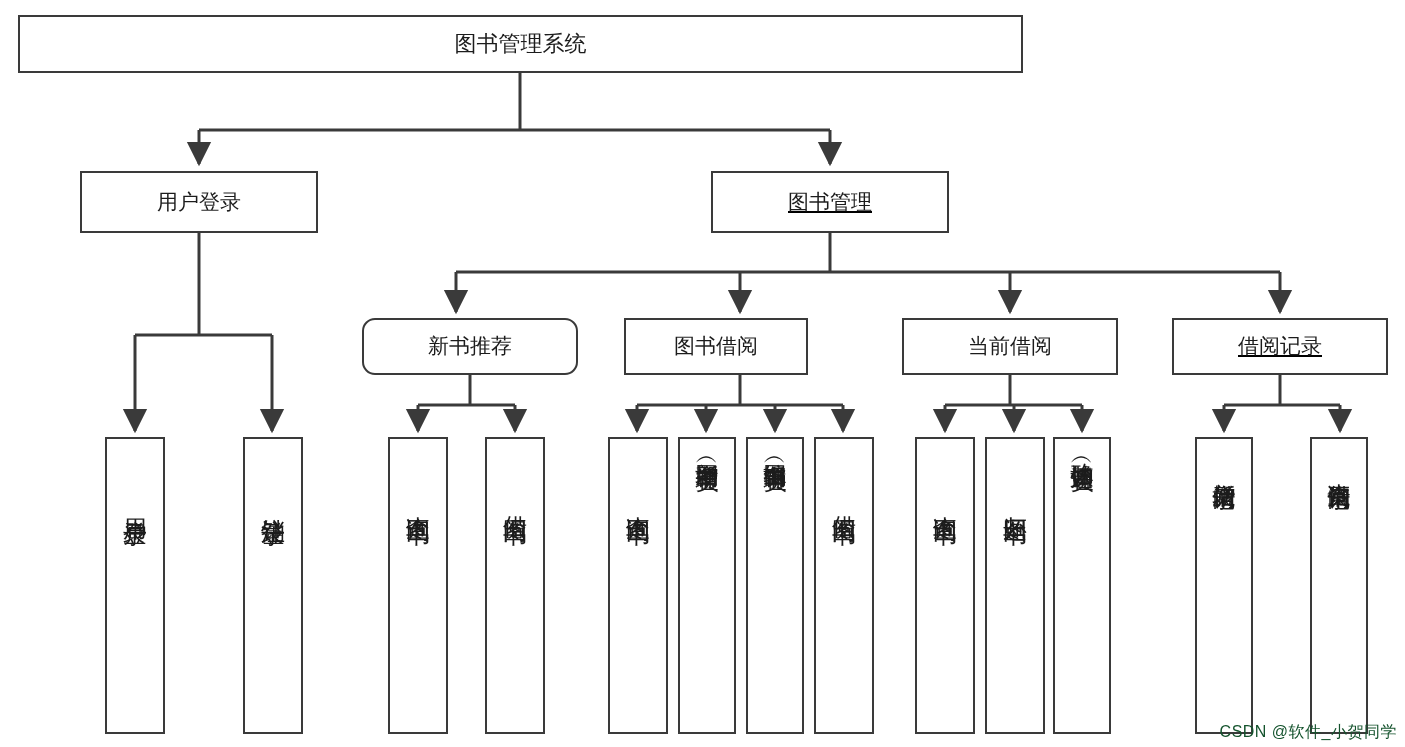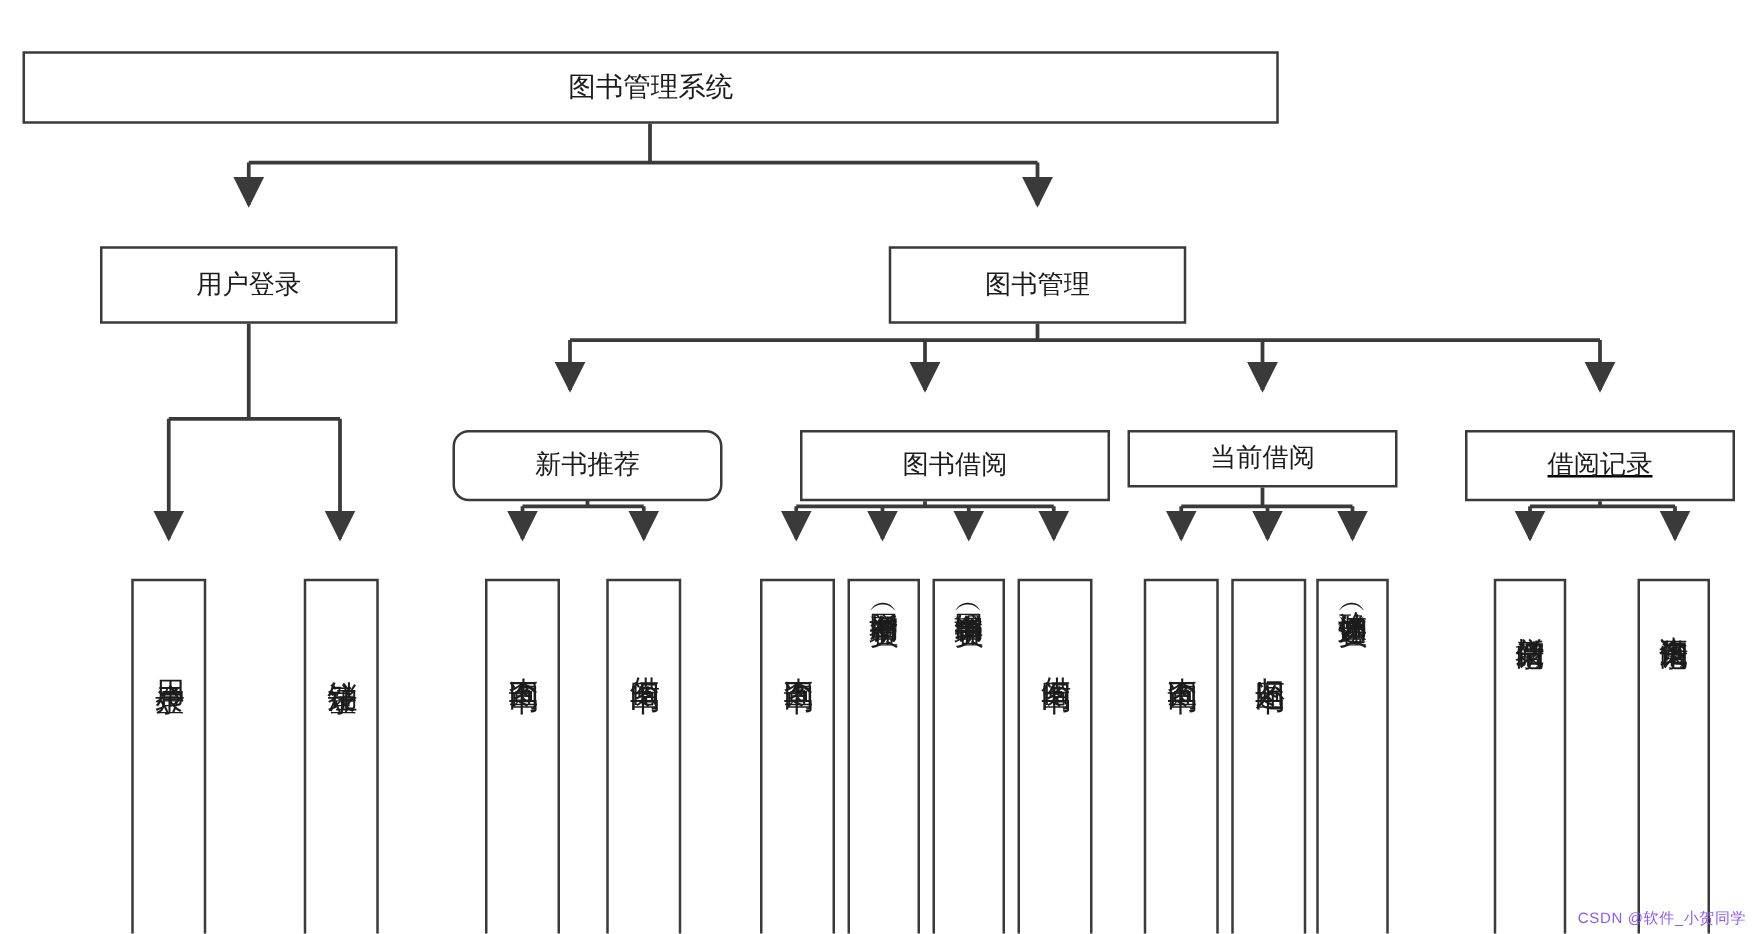--- a/index.html
+++ b/index.html
@@ -27,21 +27,20 @@
   }
   .node-box {
     position: absolute;
     box-sizing: border-box;
     background: #ffffff;
     border: 2px solid #3a3a3a;
     display: flex;
     align-items: center;
     justify-content: center;
     z-index: 5;
-    margin-top: 26px;
   }
   .node-label {
     color: #1c1c1c;
     text-align: center;
     line-height: 1.18;
     white-space: nowrap;
   }
   
   .h-node .node-label {
     font-size: 21px;
@@ -64,22 +63,22 @@
     white-space: nowrap;
   }
   .v-node.tall-text .node-label {
     font-size: 23px;
     letter-spacing: 1px;
   }
   .watermark {
     position: absolute;
     right: 8px;
     bottom: 4px;
-    font-size: 12px;
-    color: #8b5cf6;
+    font-size: 16px;
+    color: #14532d;
     z-index: 9;
     white-space: nowrap;
     letter-spacing: 0.5px;
   }
 </style>
 </head>
 <body>
 
 <div id="canvas">
 
@@ -134,33 +133,33 @@
   </svg>
 
   <div class="node-box h-node root-node" style="left:18px; top:15px; width:1005px; height:58px;">
     <span class="node-label">图书管理系统</span>
   </div>
 
   <div class="node-box h-node" style="left:80px; top:171px; width:238px; height:62px;">
     <span class="node-label">用户登录</span>
   </div>
 
-  <div class="node-box h-node" style="left:711px; top:171px; width:238px; height:62px;">
+  <div class="node-box h-node" style="left:711px; top:171px; width:238px; height:62px;text-decoration:underline;">
     <span class="node-label">图书管理</span>
   </div>
 
   <div class="node-box h-node" style="left:362px; top:318px; width:216px; height:57px;border-radius:13px;">
     <span class="node-label">新书推荐</span>
   </div>
 
-  <div class="node-box h-node" style="left:640px; top:318px; width:248px; height:57px;">
+  <div class="node-box h-node" style="left:624px; top:318px; width:184px; height:57px;">
     <span class="node-label">图书借阅</span>
   </div>
 
-  <div class="node-box h-node" style="left:902px; top:318px; width:216px; height:46px;justify-content:center;">
+  <div class="node-box h-node" style="left:902px; top:318px; width:216px; height:57px;justify-content:center;">
     <span class="node-label">当前借阅</span>
   </div>
 
   <div class="node-box h-node" style="left:1172px; top:318px; width:216px; height:57px;text-decoration:underline;">
     <span class="node-label">借阅记录</span>
   </div>
 
   <div class="node-box v-node" style="left:105px; top:437px; width:60px; height:297px; padding-top:60px;">
     <span class="node-label">用户登录</span>
   </div>

